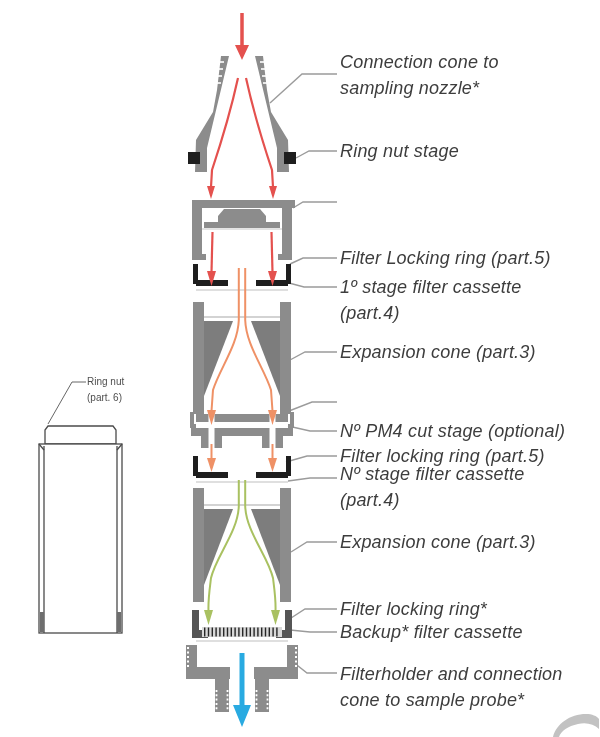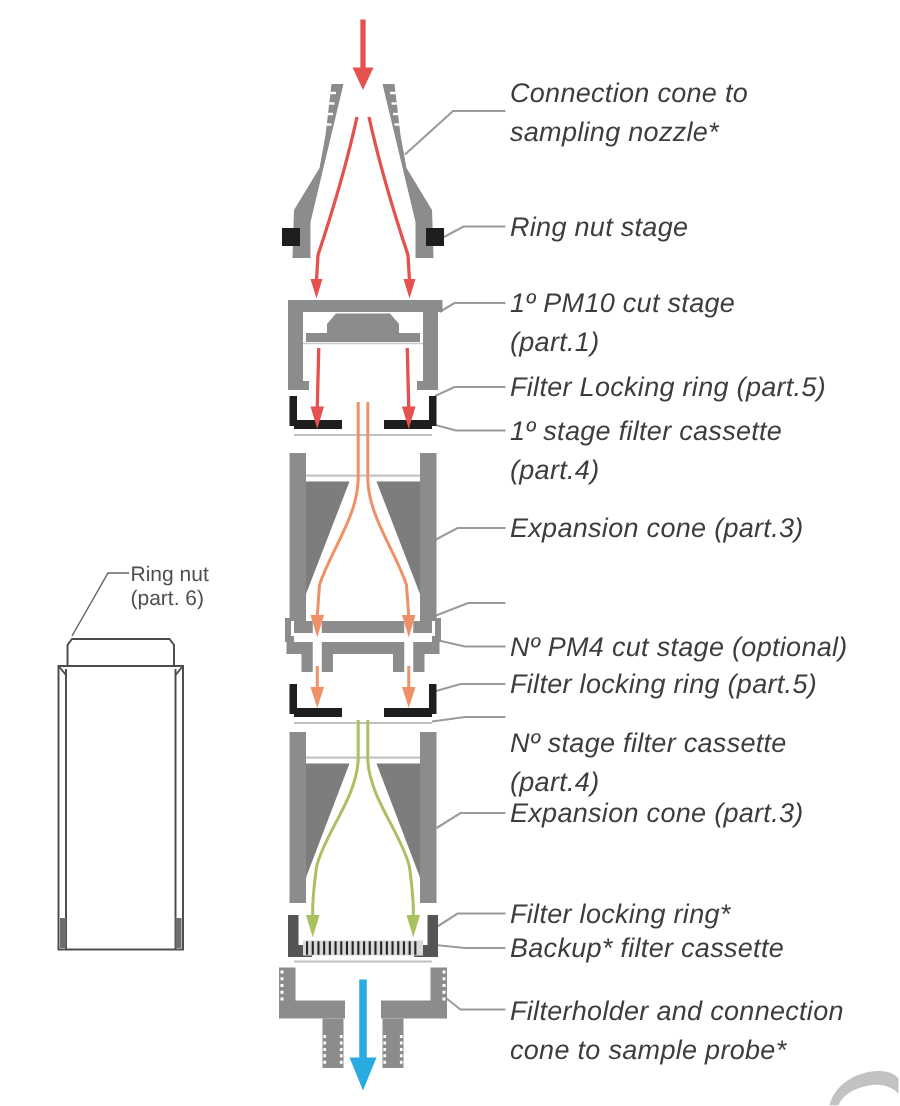--- a/index.html
+++ b/index.html
@@ -19,21 +19,21 @@
     font-size:18px;
     line-height:26px;
     letter-spacing:0.2px;
     color:#3d3d3d;
     white-space:pre-line;
   }
   .side-lbl{
     position:absolute;
     left:87px;
     top:374px;
-    font-size:14px;
+    font-size:10px;
     line-height:16px;
     color:#4f4f4f;
     white-space:pre-line;
   }
 </style>
 </head>
 <body>
 
 <div class="stage">
 
@@ -233,29 +233,27 @@
   </g>
   <polyline points="86,382 72,382 48,424" fill="none" stroke="#666666" stroke-width="1"></polyline>
 
   <path d="M 553,737 C 556,724 570,714 586,714 C 592,714 597,716 599,719 L 599,729
            C 594,724 586,722 578,724 C 568,726 561,731 559,737 Z" fill="#c2c2c2"></path>
 </svg>
 
   <div class="lbl" style="top:49px">Connection cone to
 sampling nozzle*</div>
   <div class="lbl" style="top:138px">Ring nut stage</div>
-  <div class="lbl" style="top:189px">1º PM10 cut stage
-(part.1)</div>
   <div class="lbl" style="top:245px">Filter Locking ring (part.5)</div>
   <div class="lbl" style="top:274px">1º stage filter cassette
 (part.4)</div>
   <div class="lbl" style="top:339px">Expansion cone (part.3)</div>
   <div class="lbl" style="top:418px">Nº PM4 cut stage (optional)</div>
   <div class="lbl" style="top:443px">Filter locking ring (part.5)</div>
-  <div class="lbl" style="top:482px">Nº stage filter cassette
+  <div class="lbl" style="top:461px">Nº stage filter cassette
 (part.4)</div>
   <div class="lbl" style="top:529px">Expansion cone (part.3)</div>
   <div class="lbl" style="top:596px">Filter locking ring*</div>
   <div class="lbl" style="top:619px">Backup* filter cassette</div>
   <div class="lbl" style="top:661px">Filterholder and connection
 cone to sample probe*</div>
 
   <div class="side-lbl">Ring nut
 (part. 6)</div>
 

